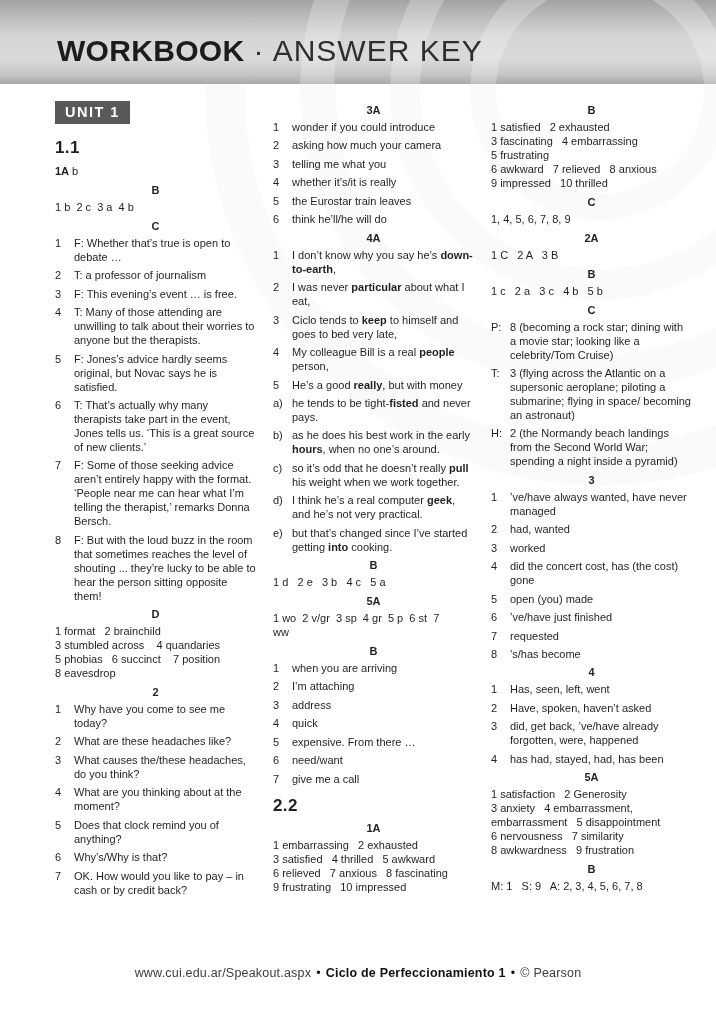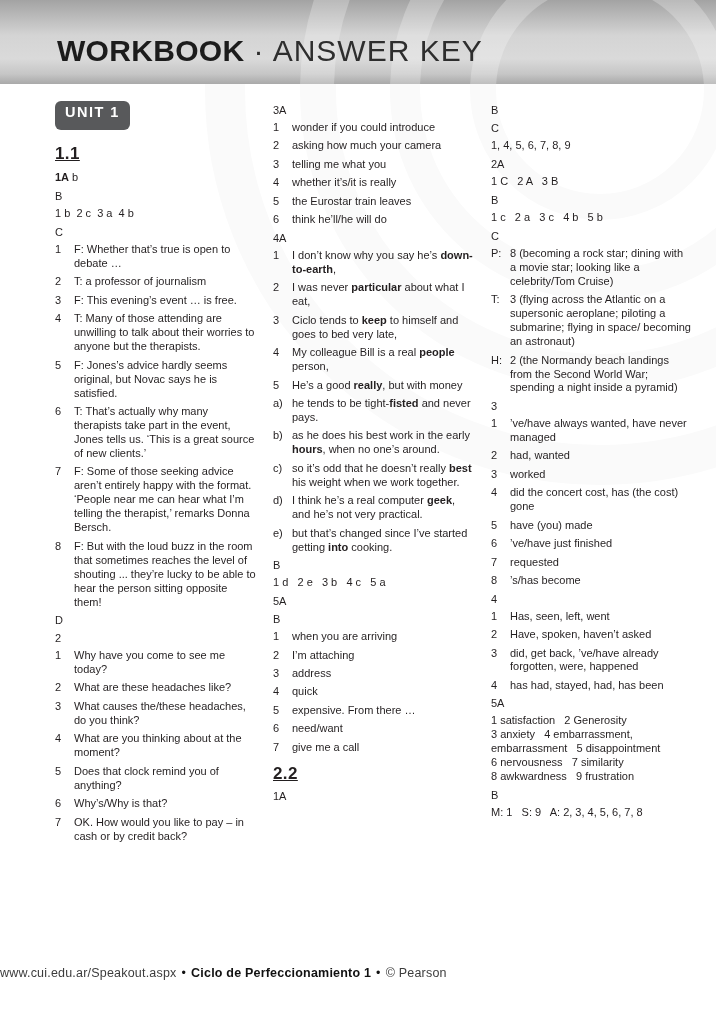--- a/index.html
+++ b/index.html
@@ -28,32 +28,32 @@
   .rings .ring{border:solid rgba(60,60,60,.025);}
   
   .columns{
     position:absolute;left:55px;top:100px;width:637px;z-index:1;
     display:grid;grid-template-columns:1fr 1fr 1fr;column-gap:17px;
   }
   .col{font-size:11px;line-height:1.27;}
   .unit-badge{
     display:inline-block;background:#58595b;color:#ffffff;
     font-size:14.5px;font-weight:bold;letter-spacing:1.5px;
-    padding:2px 10px 9px 10px;margin:1px 0 5px 0;border-radius:6px;
-  }
-  .section-title{font-size:17px;font-weight:800;letter-spacing:.4px;margin:8px 0 6px;text-decoration:underline;}
-  .block-heading{font-weight:normal;margin:4px 0 3px;}
+    padding:2px 10px 3px 10px;margin:1px 0 5px 0;
+  }
+  .section-title{font-size:17px;font-weight:800;letter-spacing:.4px;margin:8px 0 6px;}
+  .block-heading{font-weight:bold;margin:4px 0 3px;text-align:center;}
   .answer-line{white-space:pre-wrap;margin:1px 0 5px;}
   .item{display:flex;margin:1px 0 4.5px;}
   .item .num{flex:0 0 19px;}
   .item .txt{flex:1;}
   b{font-weight:bold;}
   
   .footer{
-    position:absolute;left:0;right:0;top:966px;z-index:1;
+    position:absolute;left:0;right:0;top:966px;text-align:center;z-index:1;
     font-size:12.5px;color:#3c3c3c;letter-spacing:.2px;
   }
   .footer b{color:#111111;}
   .footer .dot{margin:0 5px;color:#111;}
 </style>
 </head>
 <body>
 
 <div class="page">
 
@@ -89,21 +89,24 @@
           <span class="txt">F: Jones’s advice hardly seems original, but Novac says he is satisfied.</span>
         </div><div class="item">
           <span class="num">6</span>
           <span class="txt">T: That’s actually why many therapists take part in the event, Jones tells us. ‘This is a great source of new clients.’</span>
         </div><div class="item">
           <span class="num">7</span>
           <span class="txt">F: Some of those seeking advice aren’t entirely happy with the format. ‘People near me can hear what I’m telling the therapist,’ remarks Donna Bersch.</span>
         </div><div class="item">
           <span class="num">8</span>
           <span class="txt">F: But with the loud buzz in the room that sometimes reaches the level of shouting ... they’re lucky to be able to hear the person sitting opposite them!</span>
-        </div><div class="block-heading">D</div><div class="block-heading">2</div><div class="item">
+        </div><div class="block-heading">D</div><div class="answer-line">1 format   2 brainchild
+3 stumbled across    4 quandaries
+5 phobias   6 succinct    7 position
+8 eavesdrop</div><div class="block-heading">2</div><div class="item">
           <span class="num">1</span>
           <span class="txt">Why have you come to see me today?</span>
         </div><div class="item">
           <span class="num">2</span>
           <span class="txt">What are these headaches like?</span>
         </div><div class="item">
           <span class="num">3</span>
           <span class="txt">What causes the/these headaches, do you think?</span>
         </div><div class="item">
           <span class="num">4</span>
@@ -168,33 +171,35 @@
         <div class="item">
           <span class="num">a)</span>
           <span class="txt"><span>he tends to be tight-</span><b>fisted</b><span> and never pays.</span></span>
         </div>
         <div class="item">
           <span class="num">b)</span>
           <span class="txt"><span>as he does his best work in the early </span><b>hours</b><span>, when no one’s around.</span></span>
         </div>
         <div class="item">
           <span class="num">c)</span>
-          <span class="txt"><span>so it’s odd that he doesn’t really </span><b>best</b><span> his weight when we work together.</span></span>
+          <span class="txt"><span>so it’s odd that he doesn’t really </span><b>pull</b><span> his weight when we work together.</span></span>
         </div>
         <div class="item">
           <span class="num">d)</span>
           <span class="txt"><span>I think he’s a real computer </span><b>geek</b><span>, and he’s not very practical.</span></span>
         </div>
         <div class="item">
           <span class="num">e)</span>
           <span class="txt"><span>but that’s changed since I’ve started getting </span><b>into</b><span> cooking.</span></span>
         </div>
         <div class="block-heading">B</div>
         <div class="answer-line">1 d   2 e   3 b   4 c   5 a</div>
         <div class="block-heading">5A</div>
+        <div class="answer-line">1 wo  2 v/gr  3 sp  4 gr  5 p  6 st  7
+ww</div>
         <div class="block-heading">B</div>
         <div class="item">
           <span class="num">1</span>
           <span class="txt">when you are arriving</span>
         </div>
         <div class="item">
           <span class="num">2</span>
           <span class="txt">I’m attaching</span>
         </div>
         <div class="item">
@@ -212,23 +217,32 @@
         <div class="item">
           <span class="num">6</span>
           <span class="txt">need/want</span>
         </div>
         <div class="item">
           <span class="num">7</span>
           <span class="txt">give me a call</span>
         </div>
         <div class="section-title">2.2</div>
         <div class="block-heading">1A</div>
+        <div class="answer-line">1 embarrassing   2 exhausted
+3 satisfied   4 thrilled   5 awkward
+6 relieved   7 anxious   8 fascinating
+9 frustrating   10 impressed</div>
       </div>
       <div class="col">
         <div class="block-heading">B</div>
+        <div class="answer-line">1 satisfied   2 exhausted
+3 fascinating   4 embarrassing
+5 frustrating
+6 awkward   7 relieved   8 anxious
+9 impressed   10 thrilled</div>
         <div class="block-heading">C</div>
         <div class="answer-line">1, 4, 5, 6, 7, 8, 9</div>
         <div class="block-heading">2A</div>
         <div class="answer-line">1 C   2 A   3 B</div>
         <div class="block-heading">B</div>
         <div class="answer-line">1 c   2 a   3 c   4 b   5 b</div>
         <div class="block-heading">C</div>
         <div class="item">
           <span class="num">P:</span>
           <span class="txt">8 (becoming a rock star; dining with a movie star; looking like a celebrity/Tom Cruise)</span>
@@ -253,21 +267,21 @@
         <div class="item">
           <span class="num">3</span>
           <span class="txt">worked</span>
         </div>
         <div class="item">
           <span class="num">4</span>
           <span class="txt">did the concert cost, has (the cost) gone</span>
         </div>
         <div class="item">
           <span class="num">5</span>
-          <span class="txt">have (you) made</span>
+          <span class="txt">open (you) made</span>
         </div>
         <div class="item">
           <span class="num">6</span>
           <span class="txt">’ve/have just finished</span>
         </div>
         <div class="item">
           <span class="num">7</span>
           <span class="txt">requested</span>
         </div>
         <div class="item">

